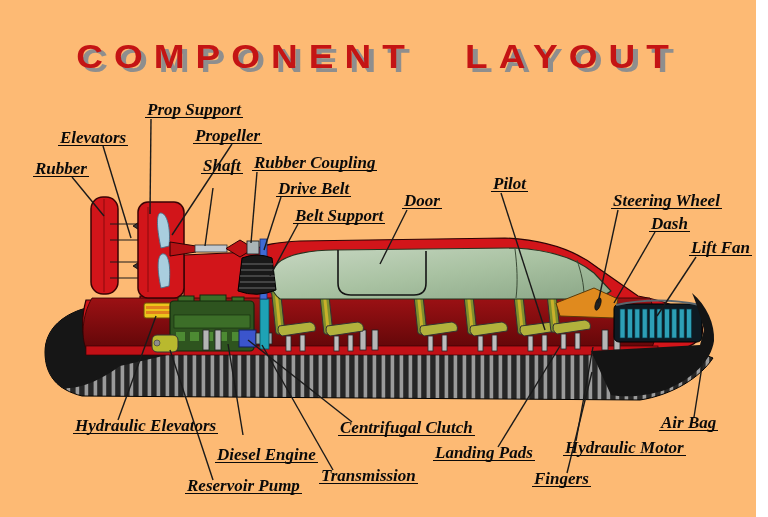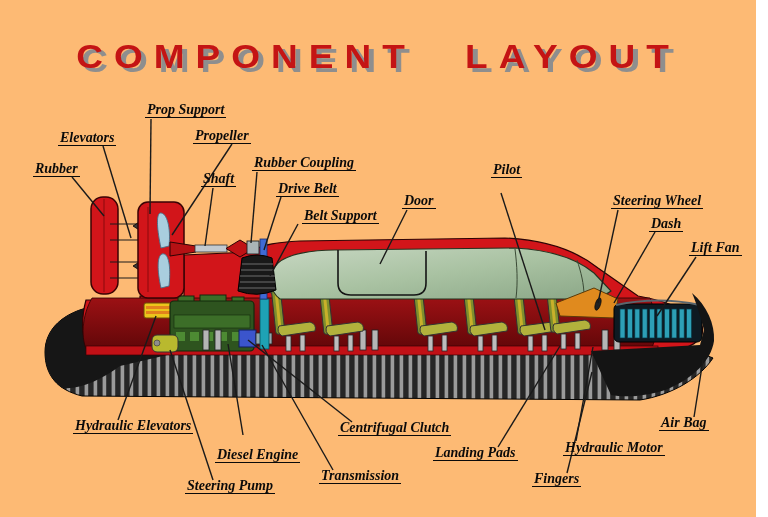--- a/index.html
+++ b/index.html
@@ -3,21 +3,21 @@
 <meta charset="utf-8">
 <style>
   html,body{margin:0;padding:0;background:#ffffff;}
   .stage{position:relative;width:756px;height:517px;background:#fdba74;overflow:hidden;
          font-family:"Liberation Serif", serif;}
   .title{position:absolute;top:36px;left:50%;transform:translateX(-50%) scaleY(.92);
          font-family:"Liberation Sans", sans-serif;font-weight:bold;font-size:37px;
          letter-spacing:11px;word-spacing:28px;white-space:nowrap;
          color:#c41414;text-shadow:5px 4px 0 #8e8e8e;}
   .lbl{position:absolute;white-space:nowrap;font-style:italic;font-weight:bold;
-       font-size:14px;color:#0a0a0a;border-bottom:1.6px solid #0a0a0a;
+       font-size:17px;color:#0a0a0a;border-bottom:1.6px solid #0a0a0a;
        padding:0 2px 1px 2px;line-height:12px;}
   svg{position:absolute;left:0;top:0;}
 </style>
 </head>
 <body>
 
 <div class="stage">
 
   <div class="title">COMPONENT LAYOUT</div>
 
@@ -198,32 +198,32 @@
       <line x1="567" y1="473" x2="592" y2="372"></line>
       <line x1="576" y1="441" x2="593" y2="347"></line>
       <line x1="694" y1="417" x2="703" y2="360"></line>
     </g>
   </svg>
 
   <div class="lbl" style="left:33px;top:163px">Rubber</div>
   <div class="lbl" style="left:58px;top:132px">Elevators</div>
   <div class="lbl" style="left:145px;top:104px">Prop Support</div>
   <div class="lbl" style="left:193px;top:130px">Propeller</div>
-  <div class="lbl" style="left:201px;top:173px">Shaft</div>
+  <div class="lbl" style="left:201px;top:160px">Shaft</div>
   <div class="lbl" style="left:252px;top:157px">Rubber Coupling</div>
   <div class="lbl" style="left:276px;top:183px">Drive Belt</div>
-  <div class="lbl" style="left:302px;top:210px">Belt Support</div>
+  <div class="lbl" style="left:293px;top:210px">Belt Support</div>
   <div class="lbl" style="left:402px;top:195px">Door</div>
-  <div class="lbl" style="left:491px;top:164px">Pilot</div>
+  <div class="lbl" style="left:491px;top:178px">Pilot</div>
   <div class="lbl" style="left:611px;top:195px">Steering Wheel</div>
   <div class="lbl" style="left:649px;top:218px">Dash</div>
   <div class="lbl" style="left:689px;top:242px">Lift Fan</div>
   <div class="lbl" style="left:73px;top:420px">Hydraulic Elevators</div>
   <div class="lbl" style="left:215px;top:449px">Diesel Engine</div>
-  <div class="lbl" style="left:185px;top:480px">Steering Pump</div>
+  <div class="lbl" style="left:185px;top:480px">Reservoir Pump</div>
   <div class="lbl" style="left:338px;top:422px">Centrifugal Clutch</div>
   <div class="lbl" style="left:319px;top:470px">Transmission</div>
   <div class="lbl" style="left:433px;top:447px">Landing Pads</div>
   <div class="lbl" style="left:532px;top:473px">Fingers</div>
   <div class="lbl" style="left:563px;top:442px">Hydraulic Motor</div>
   <div class="lbl" style="left:659px;top:417px">Air Bag</div>
 
 </div>
 
 </body></html>

